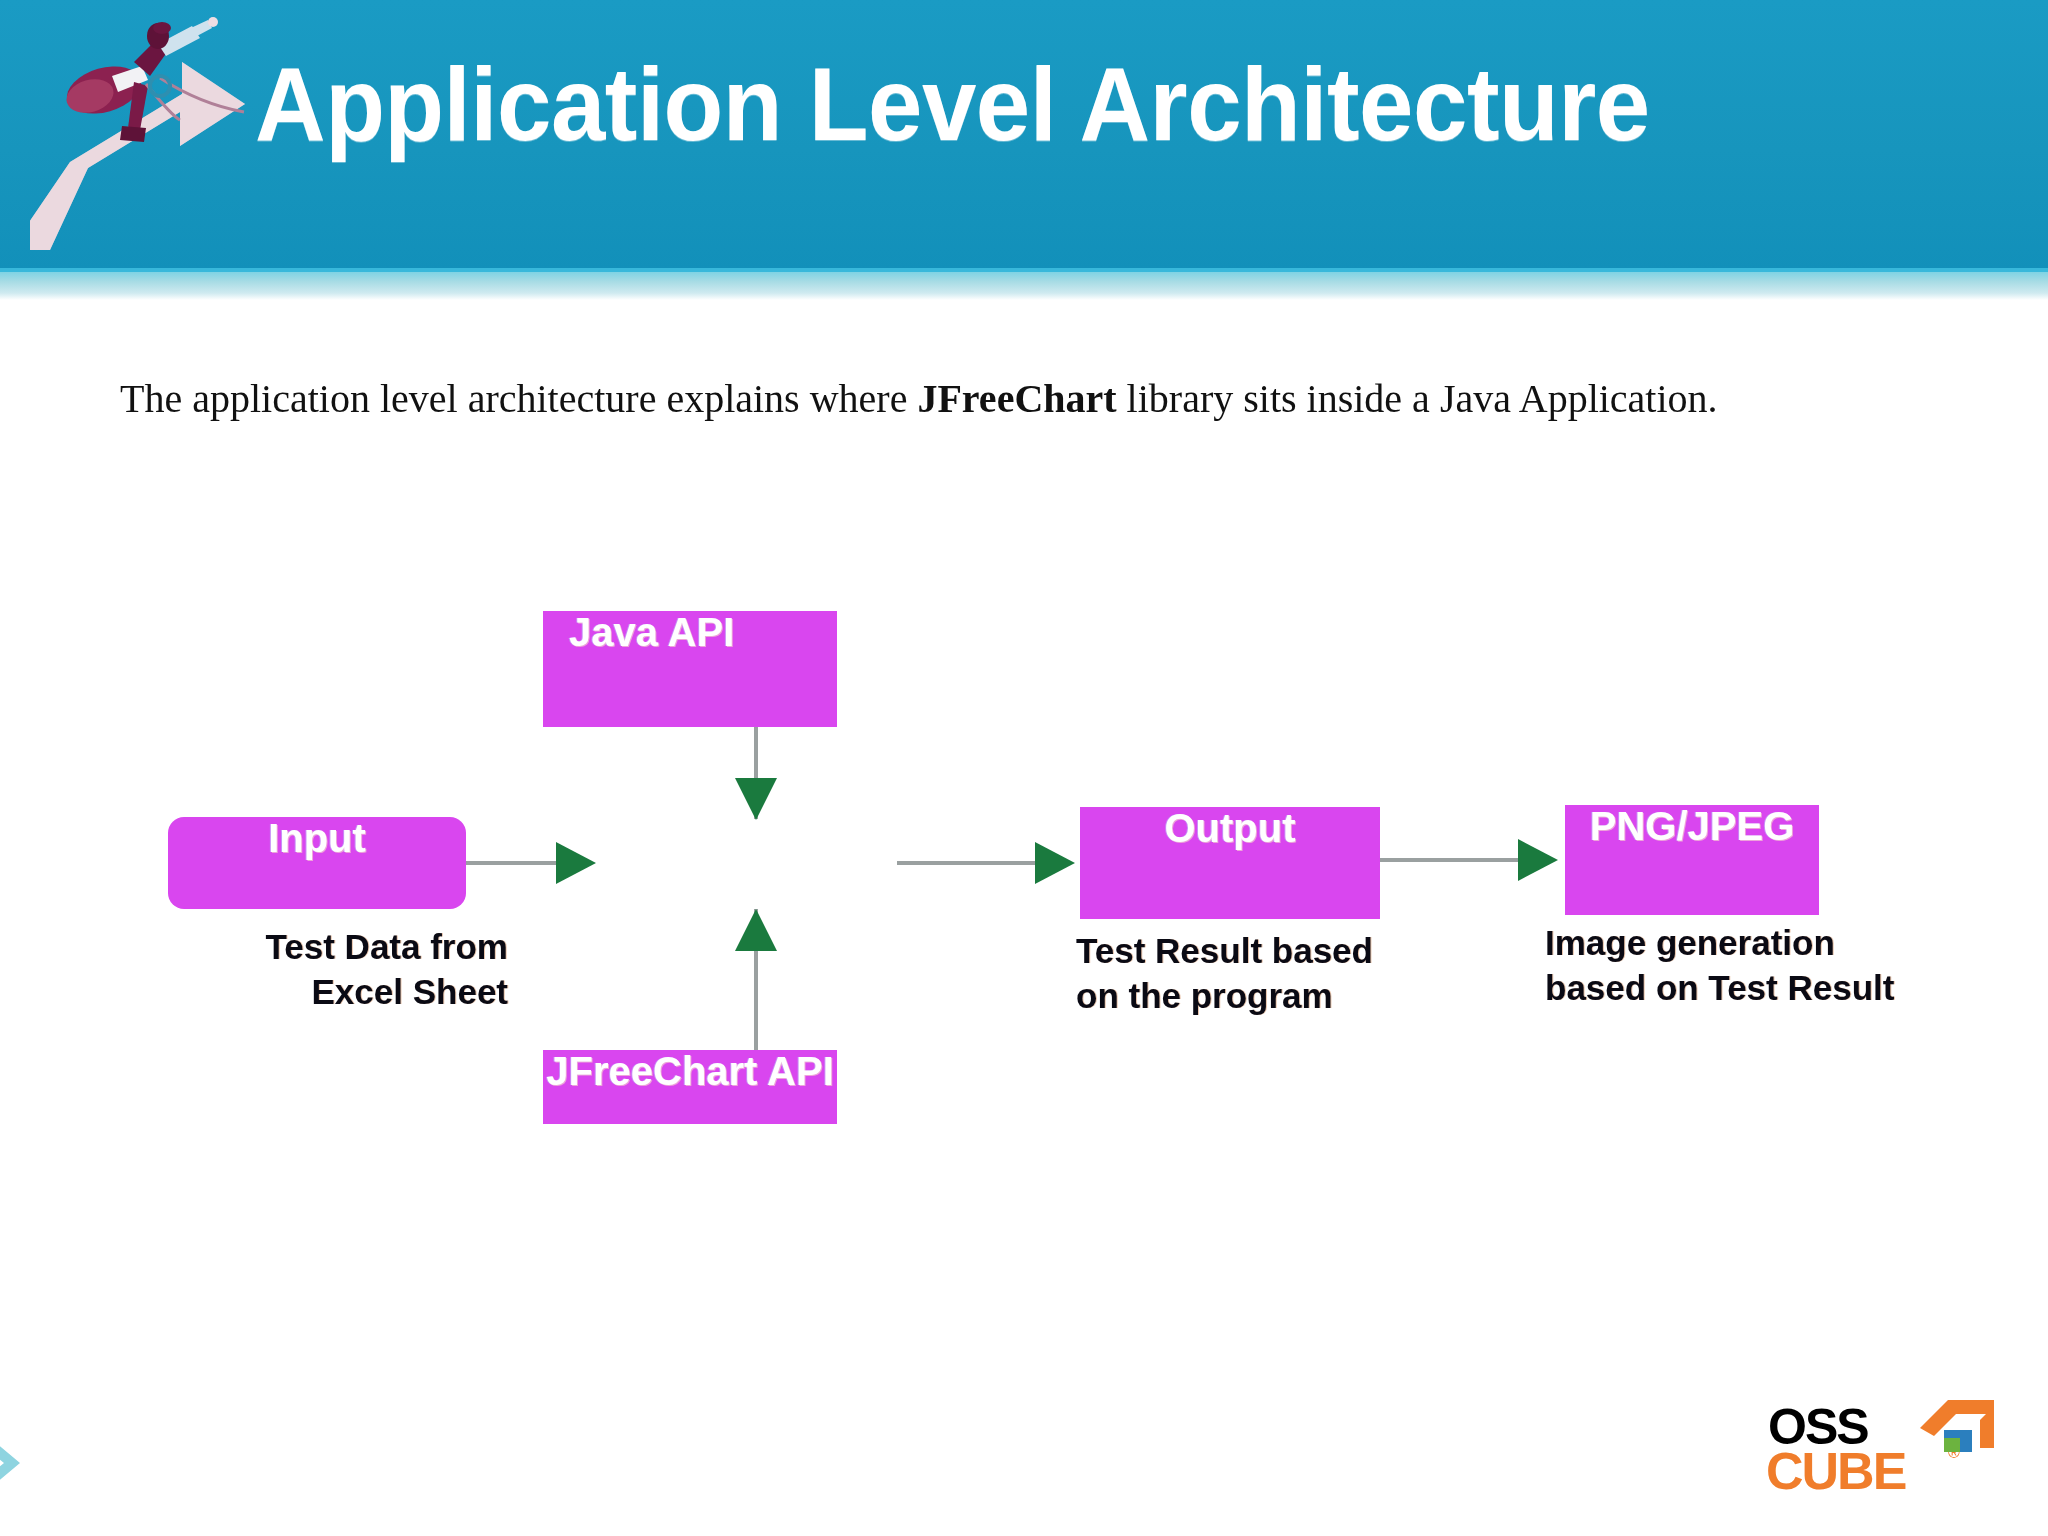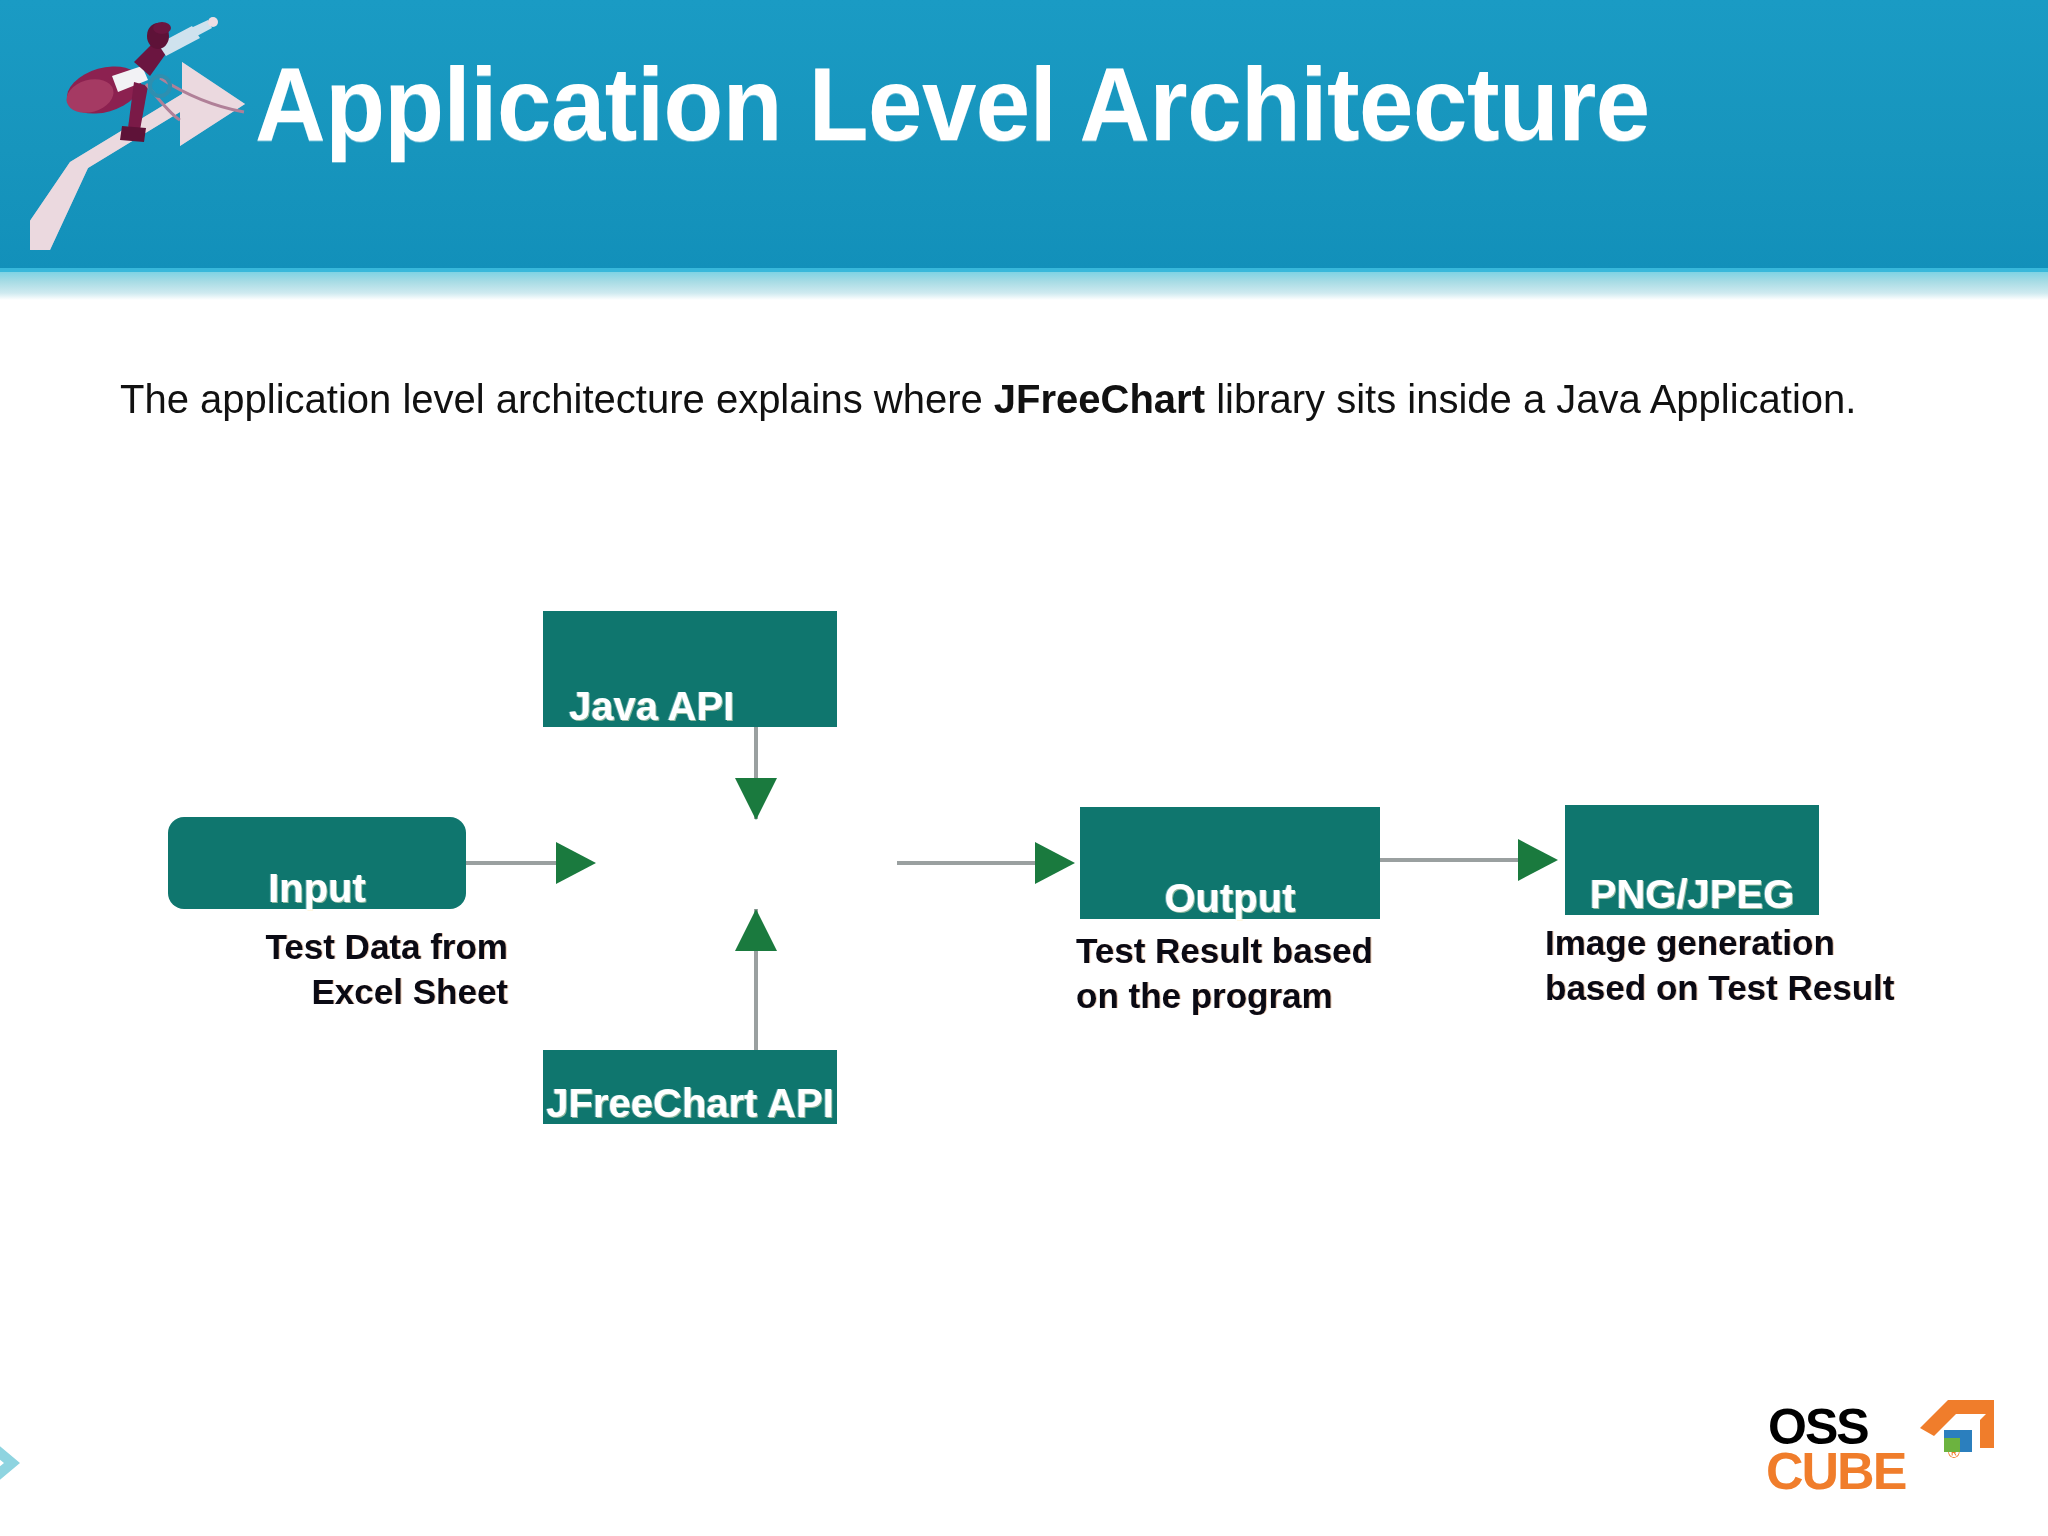--- a/index.html
+++ b/index.html
@@ -66,39 +66,39 @@
 
   
   #intro-text {
     position: absolute;
     left: 120px;
     top: 374px;
     width: 1820px;
     font-size: 40px;
     line-height: 50px;
     color: #111111;
-    font-family: Liberation Sans, sans-serif;
+    font-family: Liberation Serif, serif;
   }
   #intro-text b { font-weight: bold; }
 
   
   #diagram {
     position: absolute;
     left: 0;
     top: 0;
     width: 2048px;
     height: 1536px;
     pointer-events: none;
   }
   .node-box {
     position: absolute;
-    background: #0f766e;
+    background: #d946ef;
     box-sizing: border-box;
     display: flex;
-    align-items: flex-end;
+    align-items: flex-start;
     pointer-events: auto;
   }
   .node-label {
     font-family: "Liberation Sans Narrow", "Liberation Sans", sans-serif;
     font-weight: bold;
     color: #ffffff;
     font-size: 40px;
     line-height: 42px;
     white-space: nowrap;
     text-shadow: 1px 1px 0 rgba(255,240,200,.55), -1px 0 0 rgba(180,230,255,.45);

